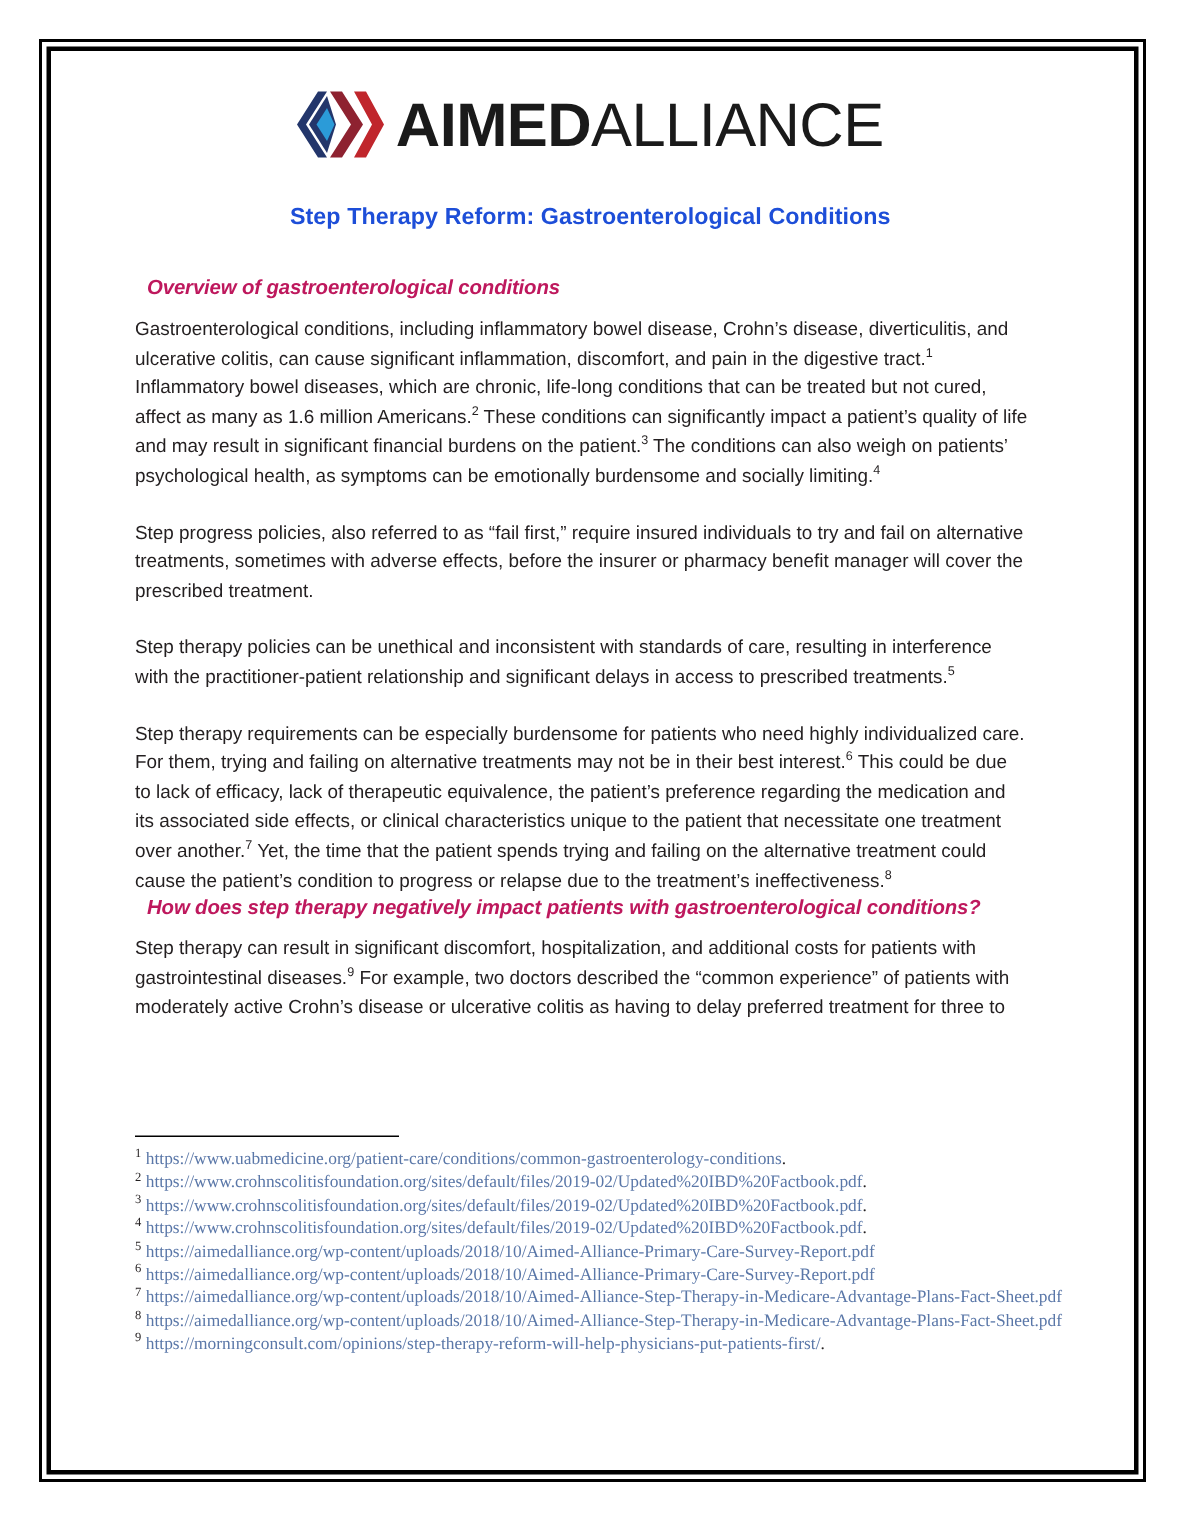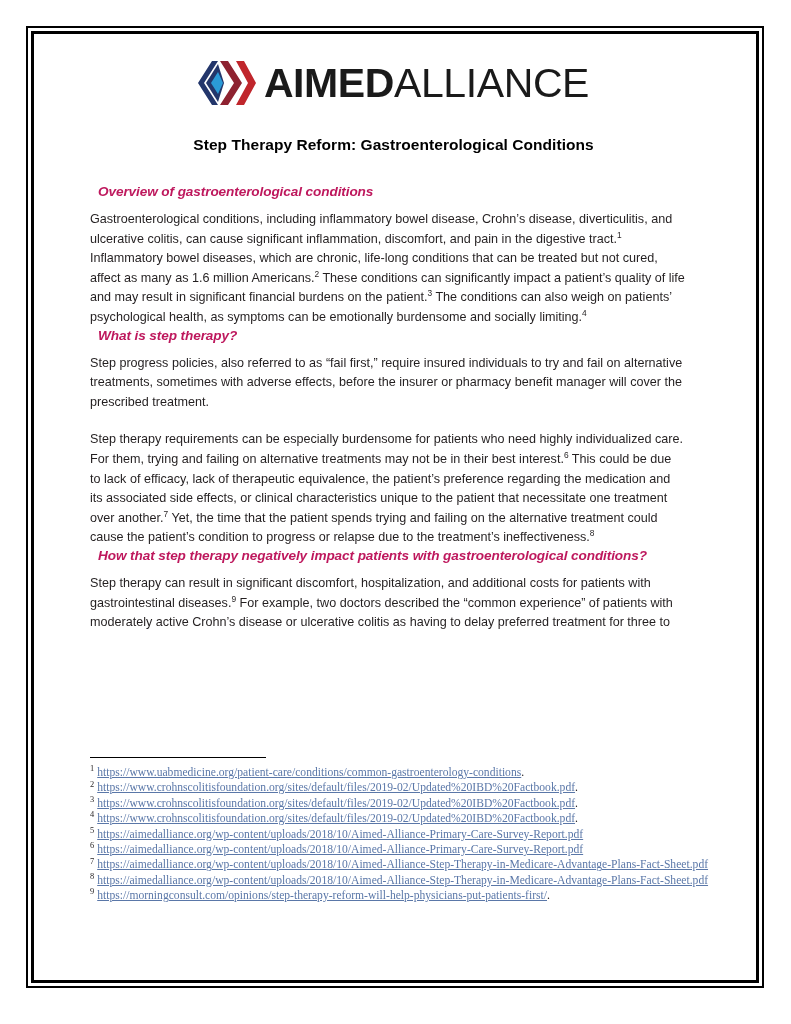--- a/index.html
+++ b/index.html
@@ -82,21 +82,21 @@
   }
   .logo-text .alliance {
     font-weight: 300;
   }
 
   
   .doc-title {
     text-align: center;
     font-size: 15.5px;
     font-weight: 700;
-    color: #000000;
+    color: #1d4ed8;
     margin: 22px 0 0 0;
     letter-spacing: 0.05px;
   }
 
   
   .body-area {
     margin-top: 30px;
   }
   h2.section {
     font-size: 13.6px;
@@ -149,21 +149,20 @@
     padding-left: 0;
   }
   .fn-num {
     font-size: 8.4px;
     vertical-align: super;
     line-height: 0;
     margin-right: 3px;
   }
   .fn a, .fn .lnk {
     color: #5a77a8;
-    text-decoration: underline;
     word-break: break-all;
   }
   .fn .tail {
     color: #231f20;
     text-decoration: none;
   }
 </style>
 </head>
 <body>
 
@@ -189,24 +188,24 @@
       <div class="logo-text">
         <span class="aimed">AIMED</span><span class="alliance">ALLIANCE</span>
       </div>
     </div>
 
     <h1 class="doc-title">Step Therapy Reform: Gastroenterological Conditions</h1>
 
     <div class="body-area" id="body-area">
         <h2 class="section sec-gap-1">Overview of gastroenterological conditions</h2>
         <p class="para">Gastroenterological conditions, including inflammatory bowel disease, Crohn’s disease, diverticulitis, and ulcerative colitis, can cause significant inflammation, discomfort, and pain in the digestive tract.<sup>1</sup> Inflammatory bowel diseases, which are chronic, life-long conditions that can be treated but not cured, affect as many as 1.6 million Americans.<sup>2</sup> These conditions can significantly impact a patient’s quality of life and may result in significant financial burdens on the patient.<sup>3</sup> The conditions can also weigh on patients’ psychological health, as symptoms can be emotionally burdensome and socially limiting.<sup>4</sup></p>
-        <h2 class="section sec-gap">What is step therapy?</h2>
         <p class="para">Step progress policies, also referred to as “fail first,” require insured individuals to try and fail on alternative treatments, sometimes with adverse effects, before the insurer or pharmacy benefit manager will cover the prescribed treatment.</p>
+        <p class="para">Step therapy policies can be unethical and inconsistent with standards of care, resulting in interference with the practitioner-patient relationship and significant delays in access to prescribed treatments.<sup>5</sup></p>
         <p class="para">Step therapy requirements can be especially burdensome for patients who need highly individualized care. For them, trying and failing on alternative treatments may not be in their best interest.<sup>6</sup> This could be due to lack of efficacy, lack of therapeutic equivalence, the patient’s preference regarding the medication and its associated side effects, or clinical characteristics unique to the patient that necessitate one treatment over another.<sup>7</sup> Yet, the time that the patient spends trying and failing on the alternative treatment could cause the patient’s condition to progress or relapse due to the treatment’s ineffectiveness.<sup>8</sup></p>
-        <h2 class="section sec-gap-big">How that step therapy negatively impact patients with gastroenterological conditions?</h2>
+        <h2 class="section sec-gap-big">How does step therapy negatively impact patients with gastroenterological conditions?</h2>
         <p class="para">Step therapy can result in significant discomfort, hospitalization, and additional costs for patients with gastrointestinal diseases.<sup>9</sup> For example, two doctors described the “common experience” of patients with moderately active Crohn’s disease or ulcerative colitis as having to delay preferred treatment for three to</p>
       </div>
 
   </div>
 
   <div class="footnotes">
     <div class="fn-rule"></div>
     <div id="fn-list">
         <p class="fn"><span class="fn-num">1</span><span class="lnk">https://www.uabmedicine.org/patient-care/conditions/common-gastroenterology-conditions</span><span class="tail">.</span></p>
         <p class="fn"><span class="fn-num">2</span><span class="lnk">https://www.crohnscolitisfoundation.org/sites/default/files/2019-02/Updated%20IBD%20Factbook.pdf</span><span class="tail">.</span></p>

